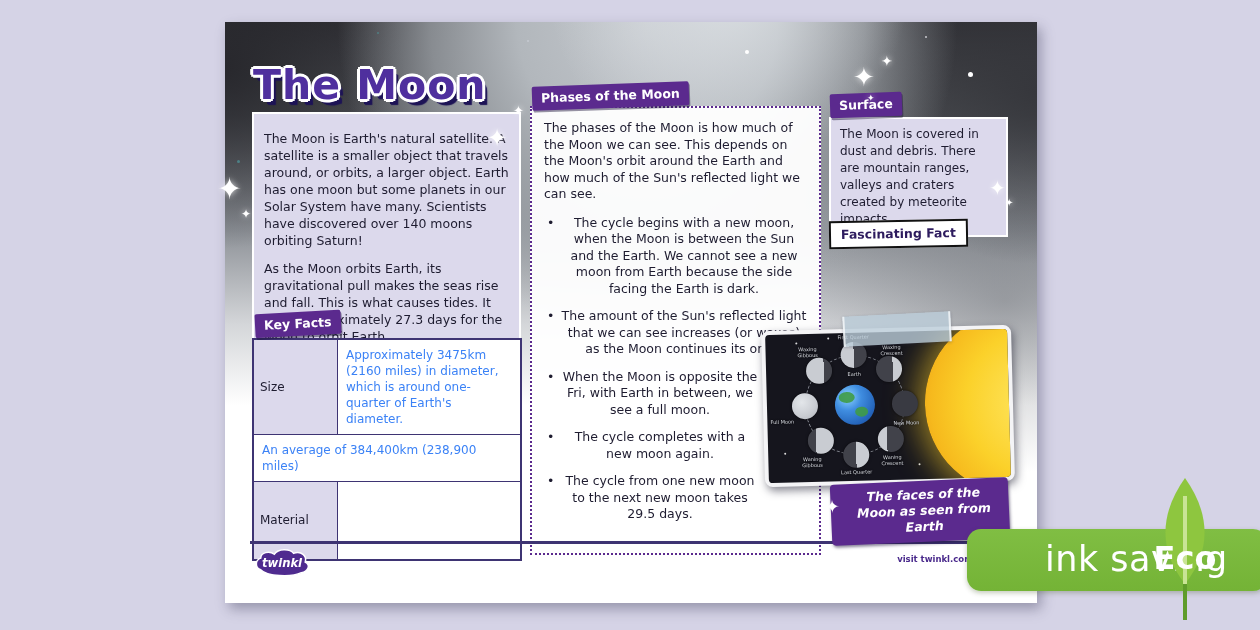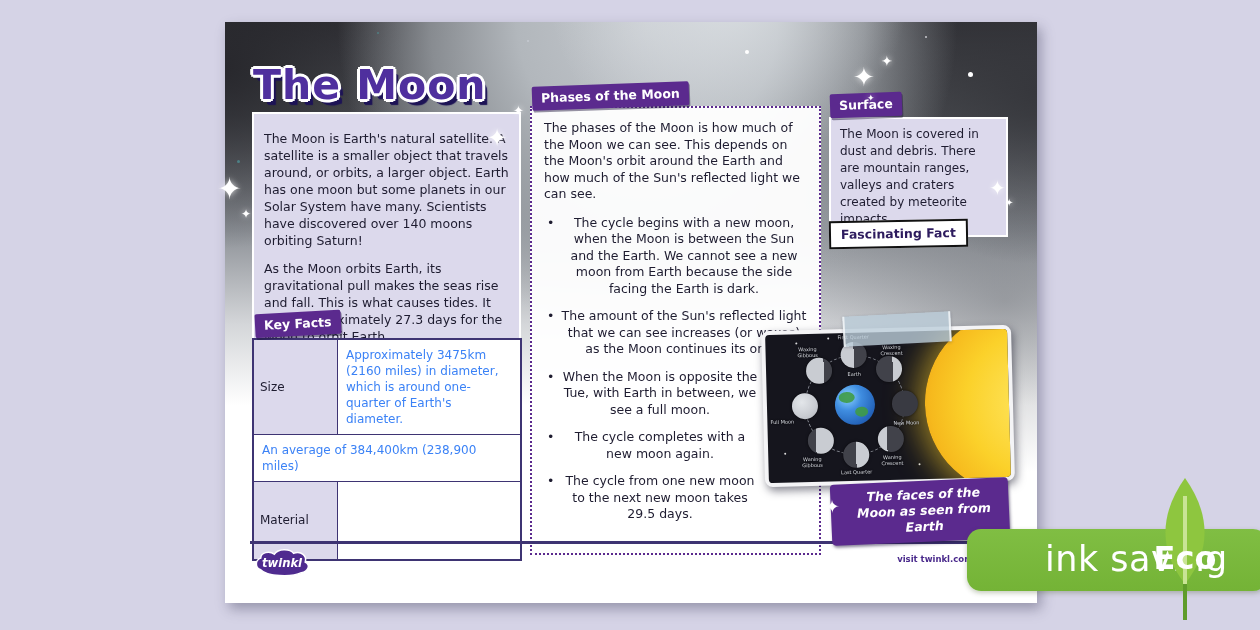--- a/index.html
+++ b/index.html
@@ -162,21 +162,21 @@
         <div class="kflabel">Material</div>
       </div>
     </div>
 
     <div class="tab ph-tab">Phases of the Moon</div>
     <div class="phbox">
       <p>The phases of the Moon is how much of the Moon we can see. This depends on the Moon's orbit around the Earth and how much of the Sun's reflected light we can see.</p>
       <ul>
         <li>The cycle begins with a new moon, when the Moon is between the Sun and the Earth. We cannot see a new moon from Earth because the side facing the Earth is dark.</li>
         <li>The amount of the Sun's reflected light that we can see increases (or waxes) as the Moon continues its orbit.</li>
-        <li>When the Moon is opposite the Tue, with Earth in between, we see a full moon.</li>
+        <li>When the Moon is opposite the Fri, with Earth in between, we see a full moon.</li>
         <li>The cycle completes with a new moon again.</li>
         <li>The cycle from one new moon to the next new moon takes 29.5 days.</li>
       </ul>
     </div>
 
     <div class="tab sf-tab">Surface</div>
     <div class="sfbox box-lav">The Moon is covered in dust and debris. There are mountain ranges, valleys and craters created by meteorite impacts.</div>
 
     <div class="tab-white ff-tab">Fascinating Fact</div>
 

